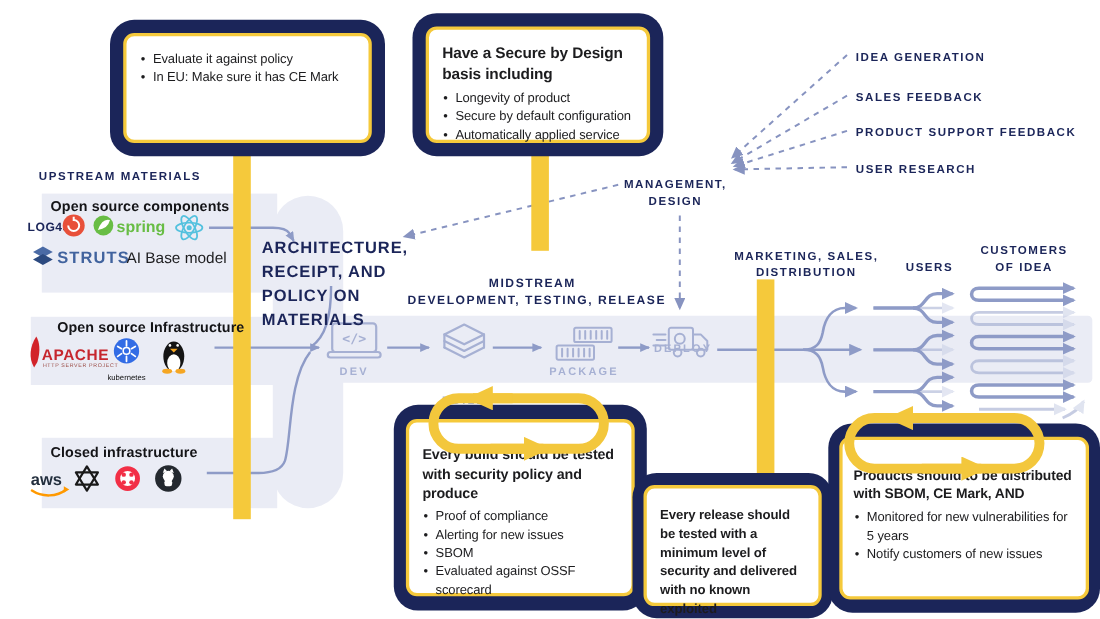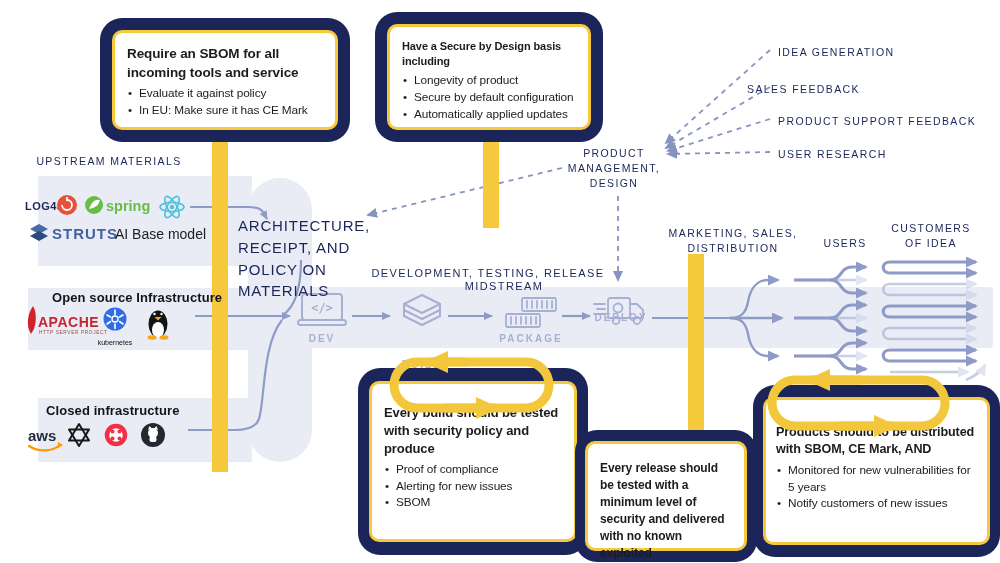--- a/index.html
+++ b/index.html
@@ -4,21 +4,21 @@
 <style>
   html,body{margin:0;padding:0;background:#fff;}
   .canvas{position:relative;width:1000px;height:563px;background:#fff;overflow:hidden;
           font-family:"Liberation Sans",sans-serif;}
   .layer{position:absolute;left:0;top:0;width:1000px;height:563px;pointer-events:none;}
   
   .gshape{position:absolute;background:#EAECF5;}
   
   .ybar{position:absolute;background:#F5C93B;}
   
-  .nlab{position:absolute;color:#1B2559;font-weight:normal;font-size:10.5px;
+  .nlab{position:absolute;color:#1B2559;font-weight:bold;font-size:10.5px;
         letter-spacing:1.4px;line-height:1.45;}
   .center{text-align:center;}
   .stage{position:absolute;color:#A6B0D3;font-weight:bold;font-size:10px;
          letter-spacing:2px;text-align:center;}
   .rowlab{position:absolute;color:#141417;font-weight:bold;font-size:13px;letter-spacing:.1px;}
   
   .callout{position:absolute;background:#1B2559;border-radius:22px;padding:12px;box-sizing:border-box;}
   .inner{background:#fff;border:3px solid #F5C93B;border-radius:10px;width:100%;height:100%;
          box-sizing:border-box;padding:10px 12px;color:#1c1c1e;}
   .inner h3{margin:2px 0 3px 0;font-size:13px;line-height:1.38;letter-spacing:-.1px;}
@@ -224,71 +224,71 @@
       </g>
     </g>
   </svg>
 
   <div class="ybar" style="left:212px;top:140px;width:16px;height:332px;"></div>
   <div class="ybar" style="left:483px;top:140px;width:16px;height:88px;"></div>
   <div class="ybar" style="left:688px;top:254px;width:16px;height:184px;"></div>
 
   <div class="nlab center" style="left:33px;top:154px;width:152px;">UPSTREAM MATERIALS</div>
   <div class="nlab" style="left:238px;top:215px;width:152px;letter-spacing:.8px;font-size:15px;">ARCHITECTURE, RECEIPT, AND POLICY ON MATERIALS</div>
-  <div class="nlab center" style="left:354px;top:251px;width:300px;font-size:11px;margin-top:28px;">MIDSTREAM</div>
+  <div class="nlab center" style="left:334px;top:251px;width:300px;font-size:11px;">MIDSTREAM</div>
   <div class="nlab center" style="left:338px;top:266px;width:300px;font-size:11px;">DEVELOPMENT, TESTING, RELEASE</div>
-  <div class="nlab center" style="left:534px;top:146px;width:160px;">PRODUCT</div>
   <div class="nlab center" style="left:534px;top:161px;width:160px;">MANAGEMENT,</div>
   <div class="nlab center" style="left:534px;top:176px;width:160px;">DESIGN</div>
   <div class="nlab" style="left:778px;top:45px;">IDEA GENERATION</div>
-  <div class="nlab" style="left:747px;top:82px;text-align:right;">SALES FEEDBACK</div>
+  <div class="nlab" style="left:778px;top:82px;text-align:right;">SALES FEEDBACK</div>
   <div class="nlab" style="left:778px;top:114px;">PRODUCT SUPPORT FEEDBACK</div>
   <div class="nlab" style="left:778px;top:147px;">USER RESEARCH</div>
   <div class="nlab center" style="left:648px;top:226px;width:170px;">MARKETING, SALES,</div>
   <div class="nlab center" style="left:648px;top:241px;width:170px;">DISTRIBUTION</div>
   <div class="nlab center" style="left:810px;top:236px;width:70px;">USERS</div>
   <div class="nlab center" style="left:880px;top:221px;width:102px;">CUSTOMERS</div>
   <div class="nlab center" style="left:880px;top:236px;width:102px;">OF IDEA</div>
 
   <div class="stage" style="left:292px;top:333px;width:60px;">DEV</div>
   <div class="stage" style="left:392px;top:333px;width:60px;margin-top:26px;">BUILD</div>
   <div class="stage" style="left:496px;top:333px;width:70px;">PACKAGE</div>
   <div class="stage" style="left:586px;top:312px;width:70px;">DEPLOY</div>
 
+  <div class="rowlab" style="left:46px;top:180px;">Open source components</div>
   <div class="rowlab" style="left:28px;top:290px;margin-left:24px;">Open source Infrastructure</div>
   <div class="rowlab" style="left:46px;top:403px;">Closed infrastructure</div>
 
   <div class="callout" style="left:100px;top:18px;width:250px;height:124px;">
     <div class="inner">
-      <h3 style="font-size:13.5px;">Require an SBOM for all incoming tools and service</h3>
       <ul>
         <li>Evaluate it against policy</li>
         <li>In EU: Make sure it has CE Mark</li>
       </ul>
     </div>
   </div>
 
   <div class="callout" style="left:375px;top:12px;width:228px;height:130px;">
     <div class="inner">
-      <h3 style="font-size:11px;">Have a Secure by Design basis including</h3>
+      <h3 style="font-size:14px;">Have a Secure by Design basis including</h3>
       <ul>
         <li>Longevity of product</li>
         <li>Secure by default configuration</li>
-        <li>Automatically applied updates</li>
+        <li>Automatically applied service</li>
       </ul>
     </div>
   </div>
 
   <div class="callout" style="left:358px;top:368px;width:230px;height:187px;padding:13px 11px;">
     <div class="inner" style="padding-top:18px;">
       <h3>Every build should be tested with security policy and produce</h3>
       <ul>
         <li>Proof of compliance</li>
         <li>Alerting for new issues</li>
         <li>SBOM</li>
+        <li>Evaluated against OSSF scorecard</li>
       </ul>
     </div>
   </div>
 
   <div class="callout" style="left:575px;top:430px;width:182px;height:132px;padding:11px 10px;">
     <div class="inner">
       <div class="para">Every release should be tested with a minimum level of security and delivered with no known exploited vulnerabilities</div>
     </div>
   </div>
 

